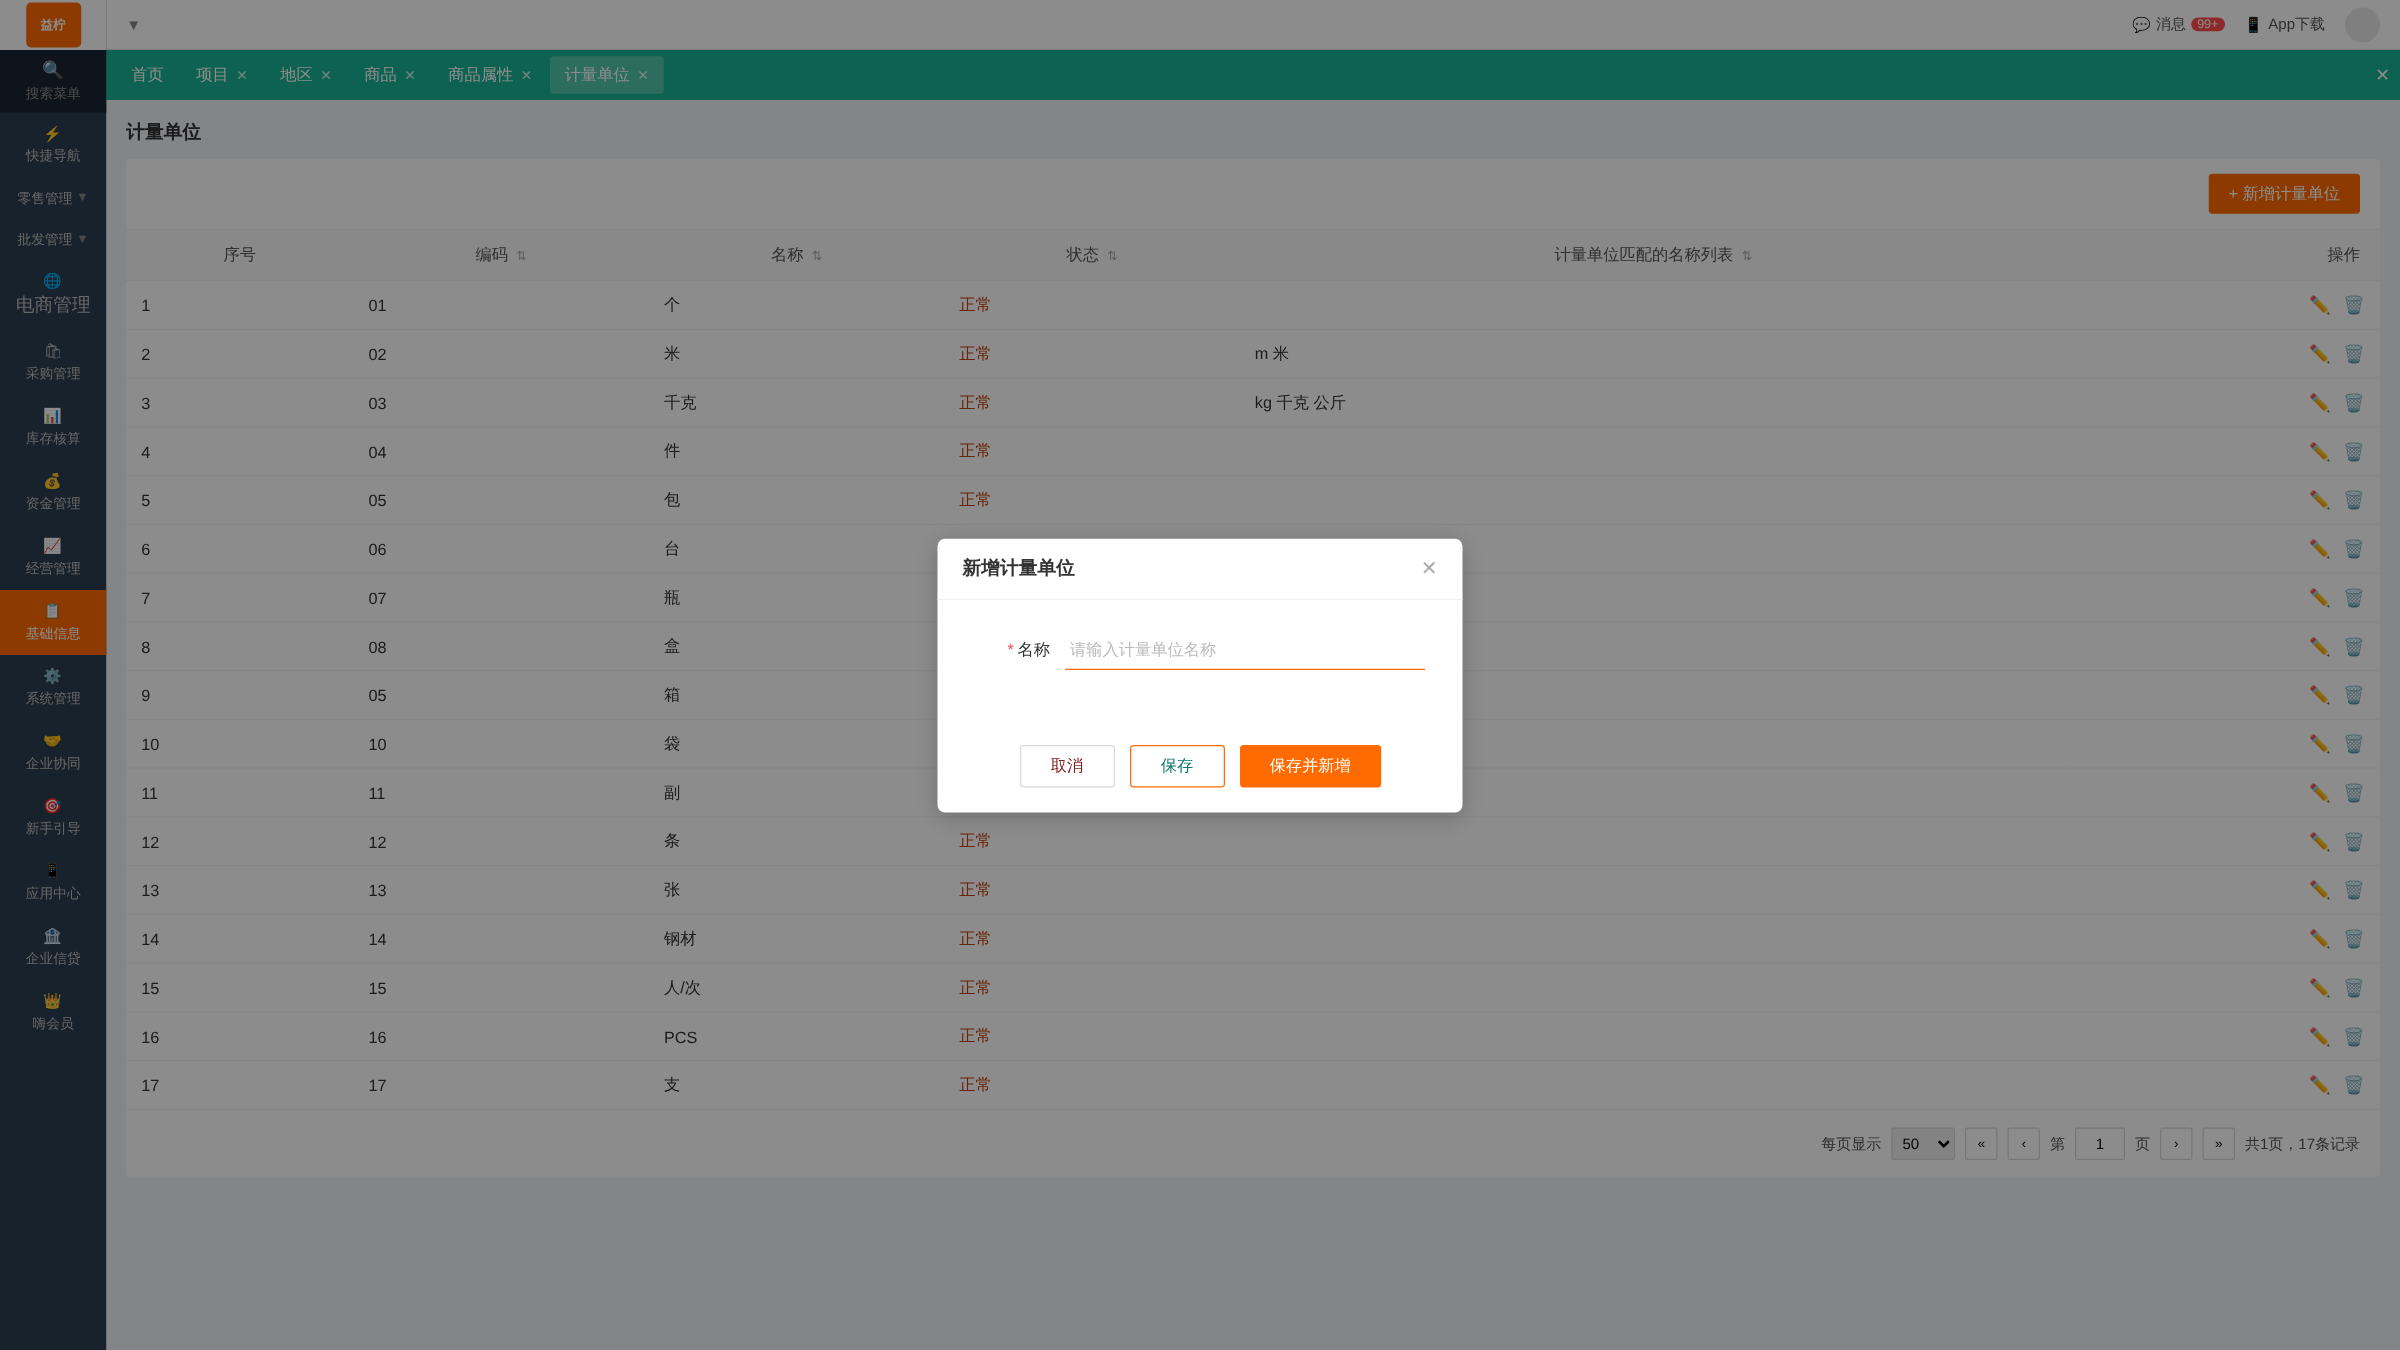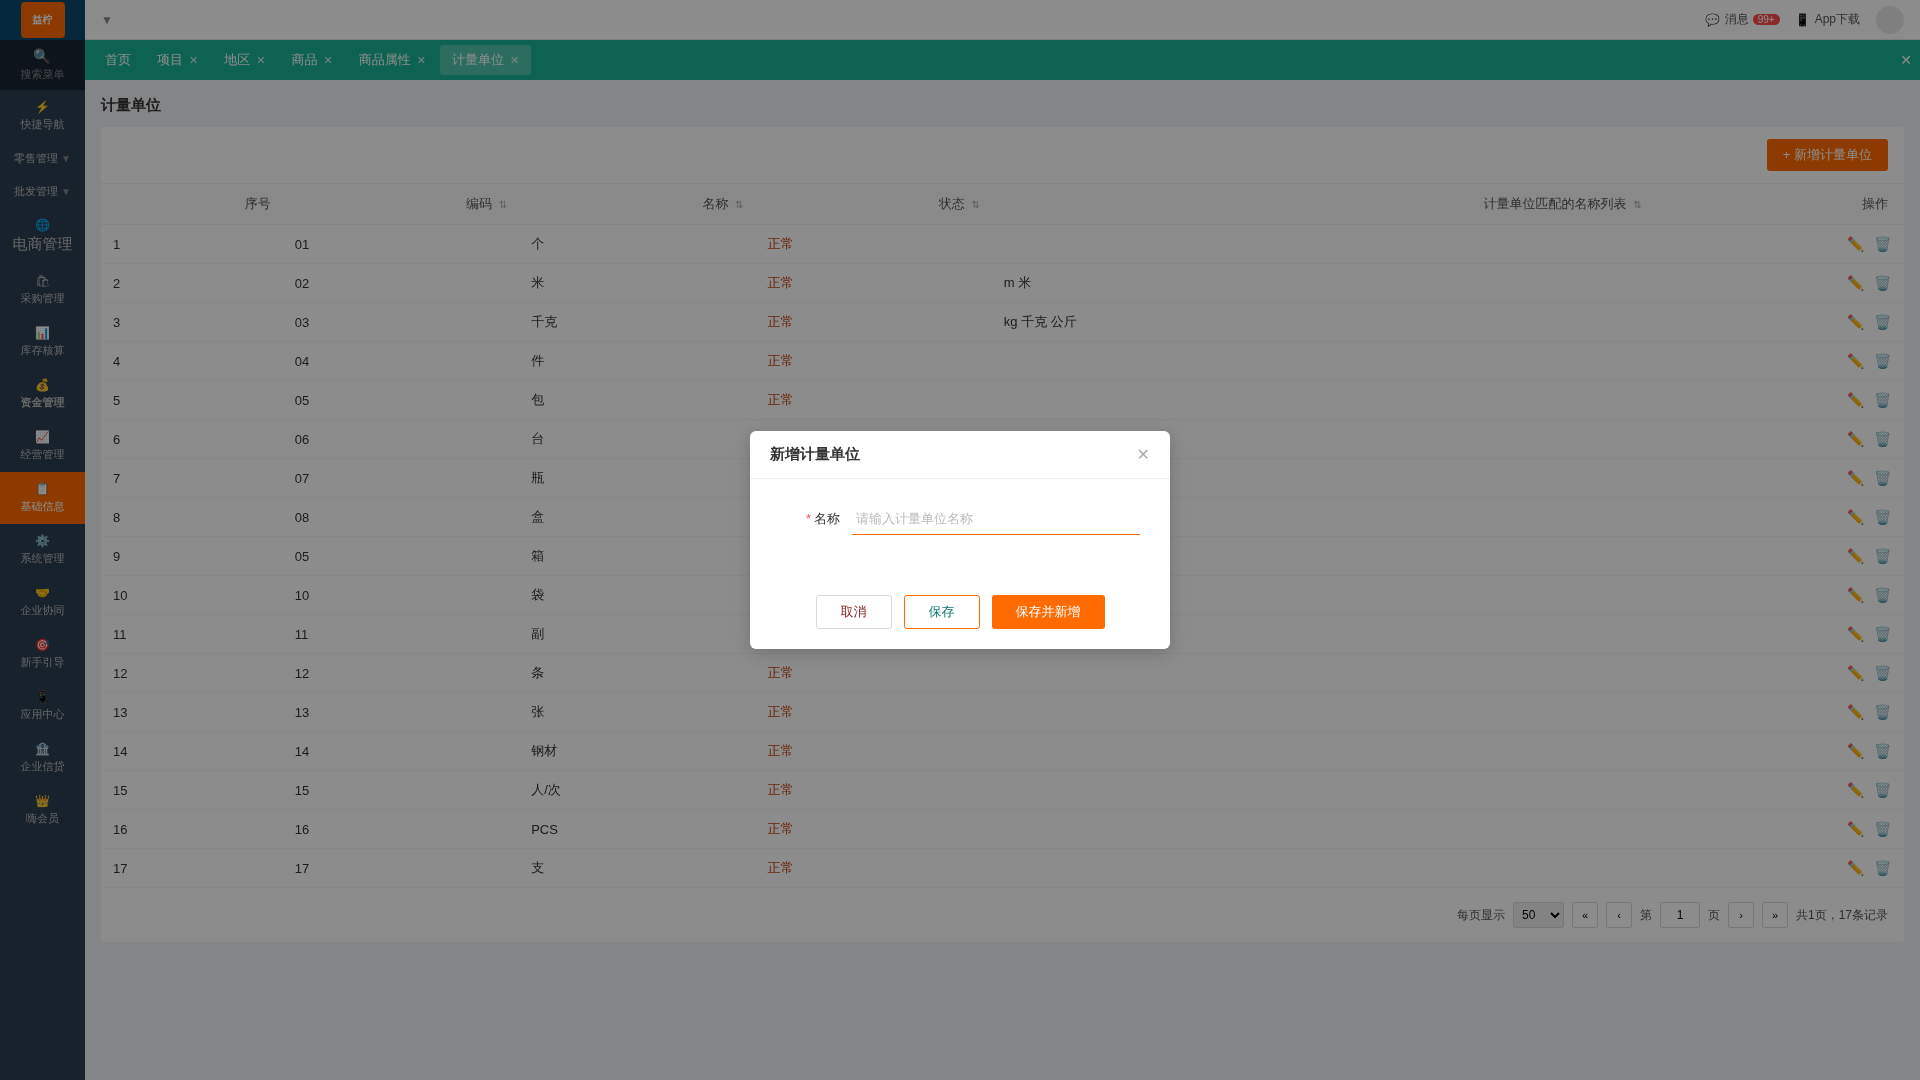--- a/index.html
+++ b/index.html
@@ -112,21 +112,21 @@
       background: #2c3e50;
       display: flex;
       flex-direction: column;
       z-index: 200;
     }
     .sidebar-logo {
       height: 40px;
       display: flex;
       align-items: center;
       justify-content: center;
-      background: #0c4a6e;
+      background: #ffffff;
     }
     .sidebar-nav-item {
       padding: 10px 6px;
       text-align: center;
       color: #bbb;
       font-size: 12px;
       cursor: pointer;
       display: flex;
       flex-direction: column;
       align-items: center;
@@ -184,21 +184,21 @@
     table {
       width: 100%;
       border-collapse: collapse;
       font-size: 13px;
     }
     thead tr {
       background: #fafafa;
     }
     thead th {
       padding: 11px 12px;
-      text-align: right;
+      text-align: center;
       color: #555;
       font-weight: normal;
       border-bottom: 1px solid #f0f0f0;
       white-space: nowrap;
     }
     tbody tr {
       border-bottom: 1px solid #f5f5f5;
     }
     tbody td {
       padding: 10px 12px;
@@ -404,21 +404,21 @@
     <span style="font-size:11px;">采购管理</span>
   </div>
 
   <div class="sidebar-nav-item">
     <span>📊</span>
     <span style="font-size:11px;">库存核算</span>
   </div>
 
   <div class="sidebar-nav-item">
     <span>💰</span>
-    <span style="font-size:11px;font-weight:bold;">资金管理</span>
+    <span style="font-size:11px;">资金管理</span>
   </div>
 
   <div class="sidebar-nav-item">
     <span>📈</span>
     <span style="font-size:11px;">经营管理</span>
   </div>
 
   <div class="sidebar-nav-item active">
     <span>📋</span>
     <span style="font-size:11px;">基础信息</span>

